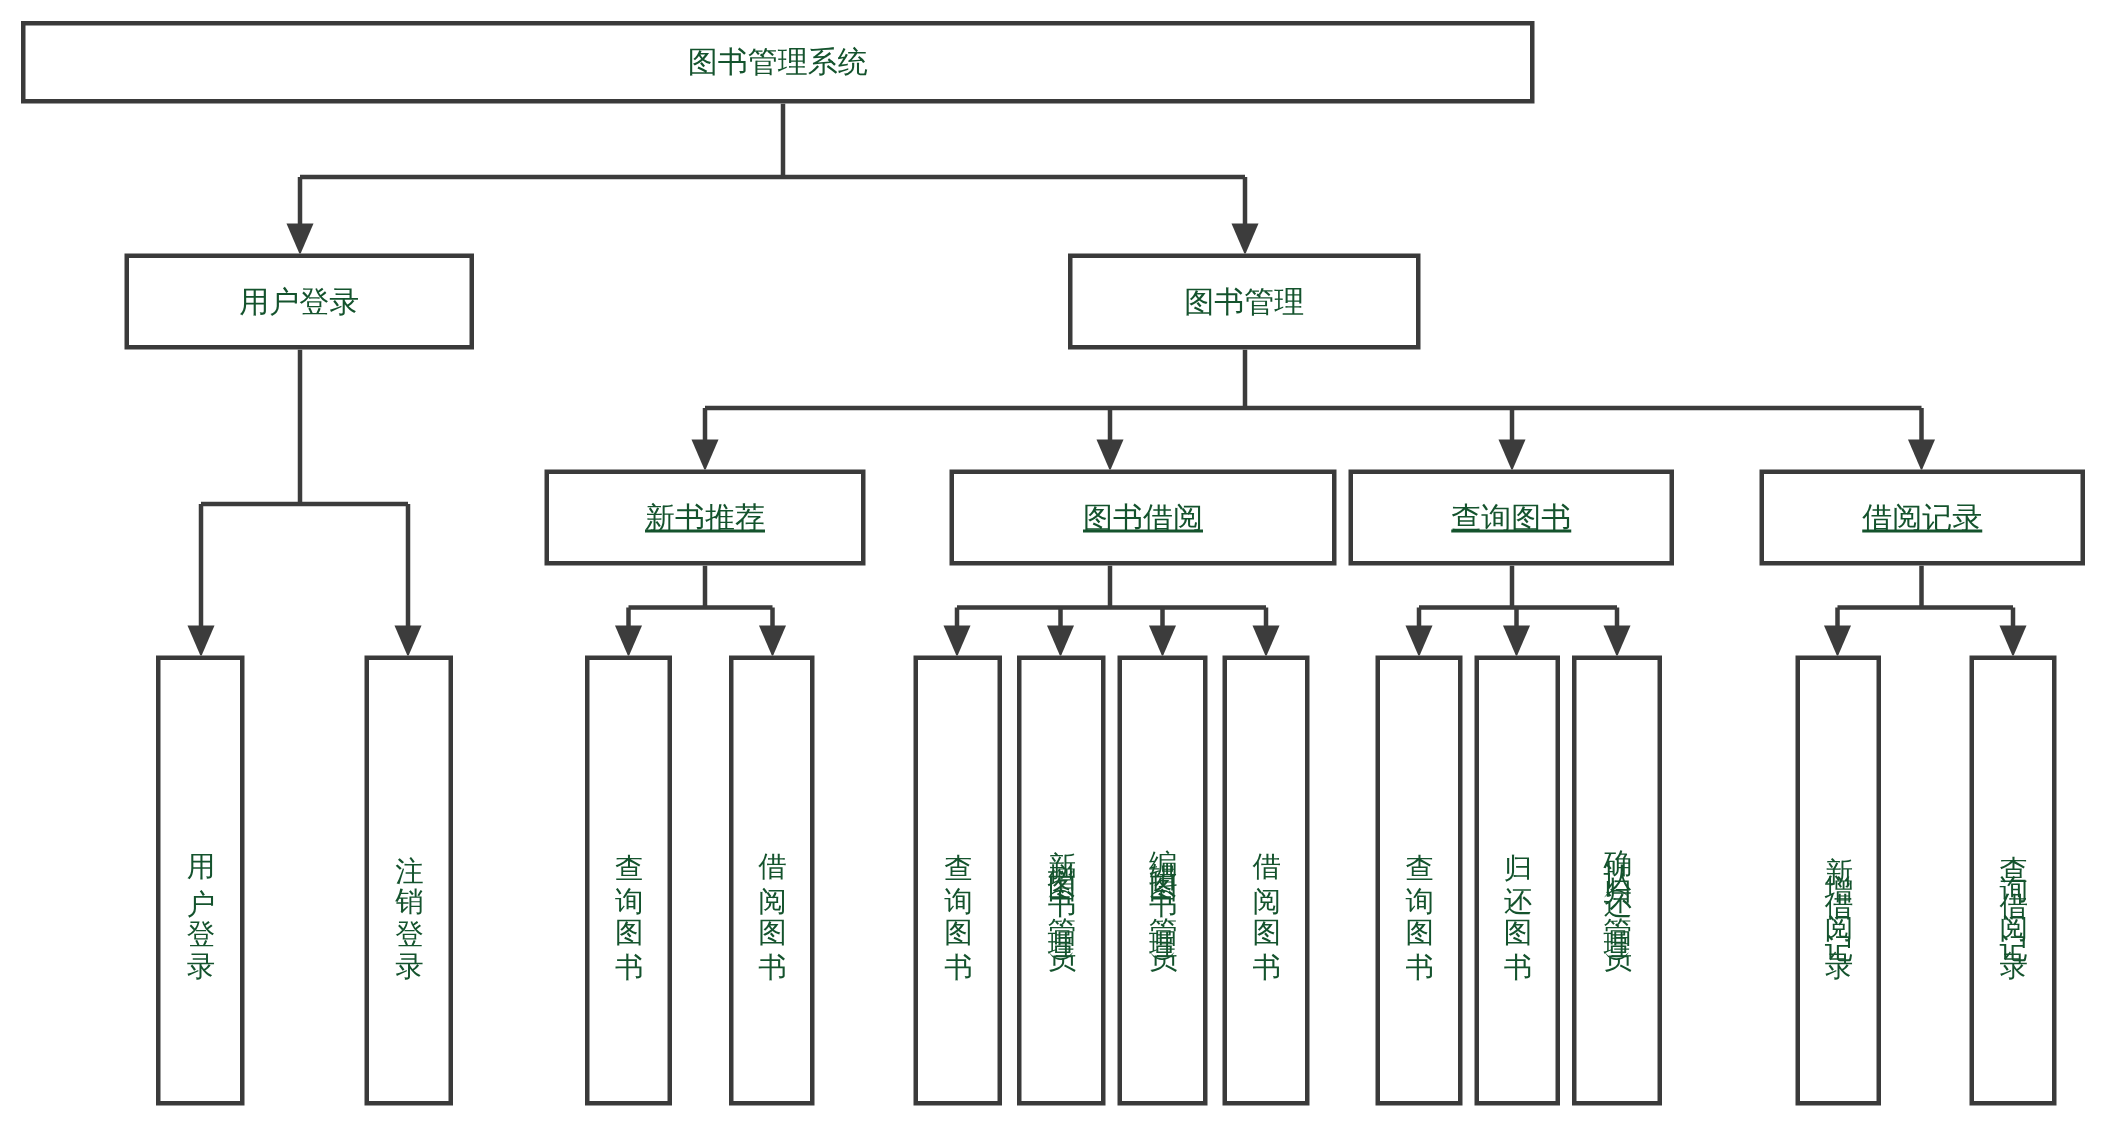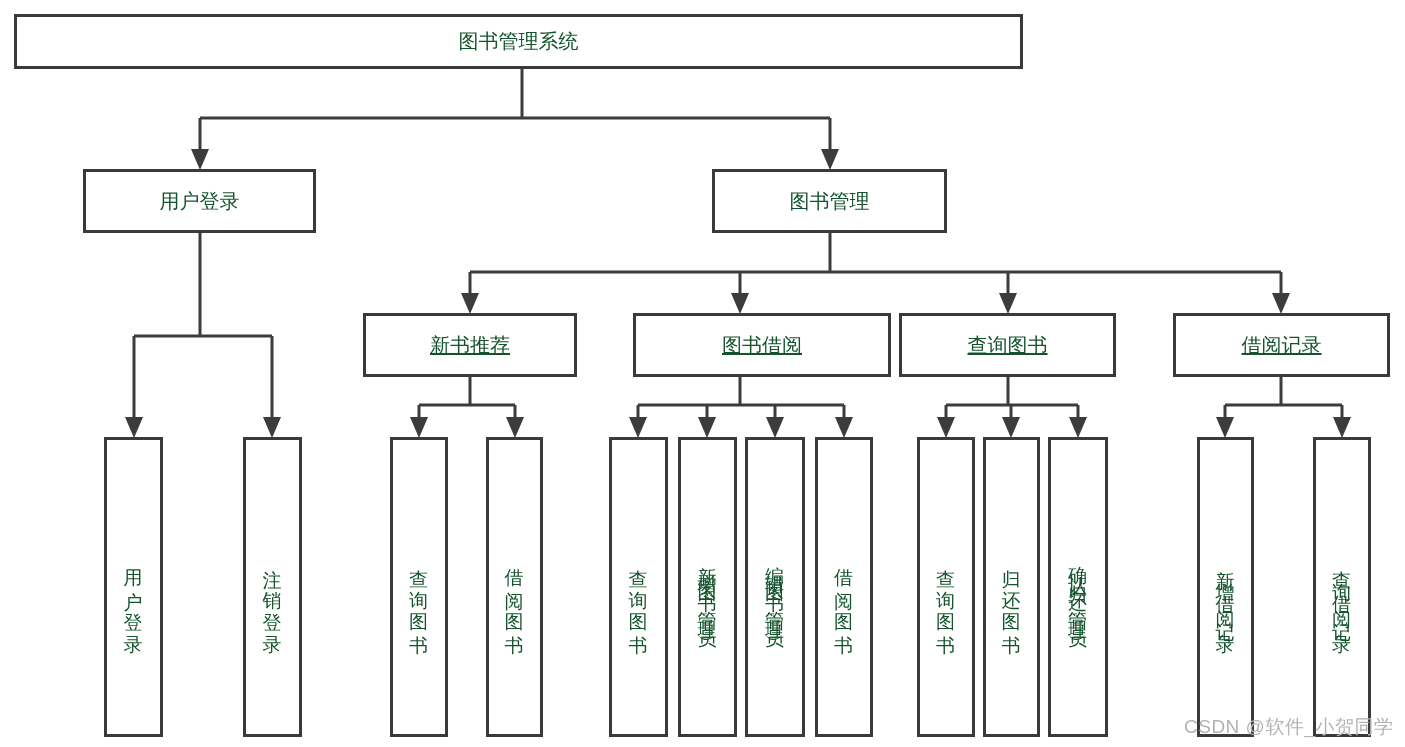--- a/index.html
+++ b/index.html
@@ -164,14 +164,13 @@
   <div class="box leaf" style="left:1048px;width:60px">
     <span class="vtext sp-sm">确认归还（管理员）</span>
   </div>
   <div class="box leaf" style="left:1197px;width:57px">
     <span class="vtext sp-md">新增借阅记录</span>
   </div>
   <div class="box leaf" style="left:1313px;width:58px">
     <span class="vtext sp-md">查询借阅记录</span>
   </div>
 
-  <div class="watermark">CSDN @软件_小贺同学</div>
 </div>
 
 </body></html>

